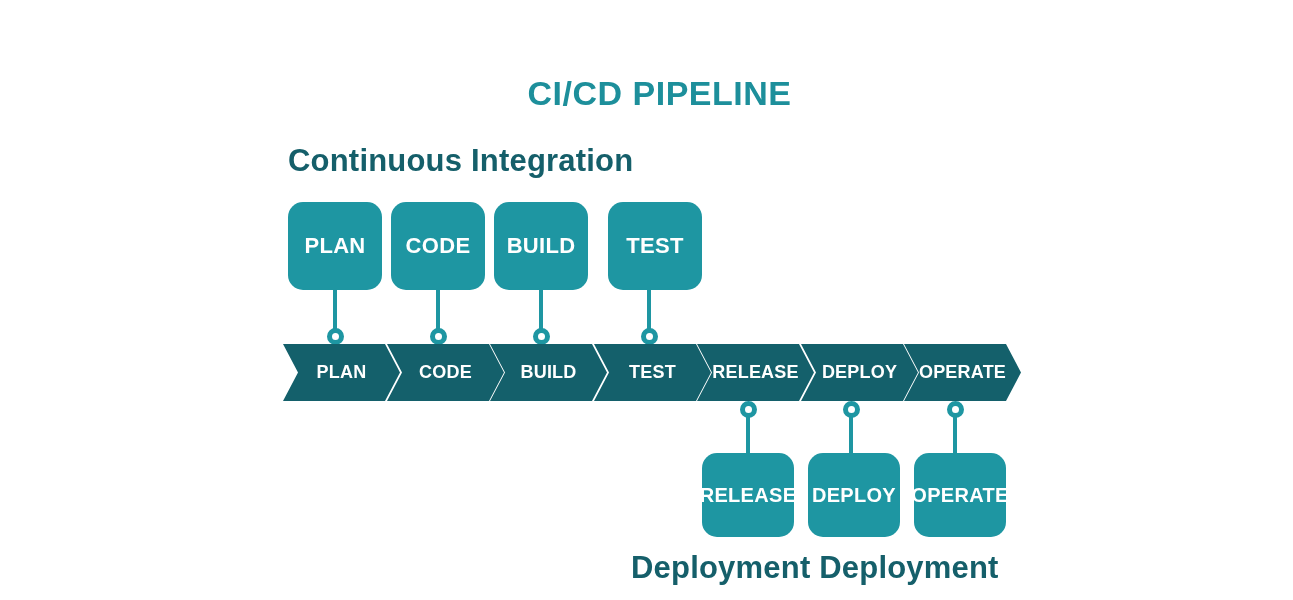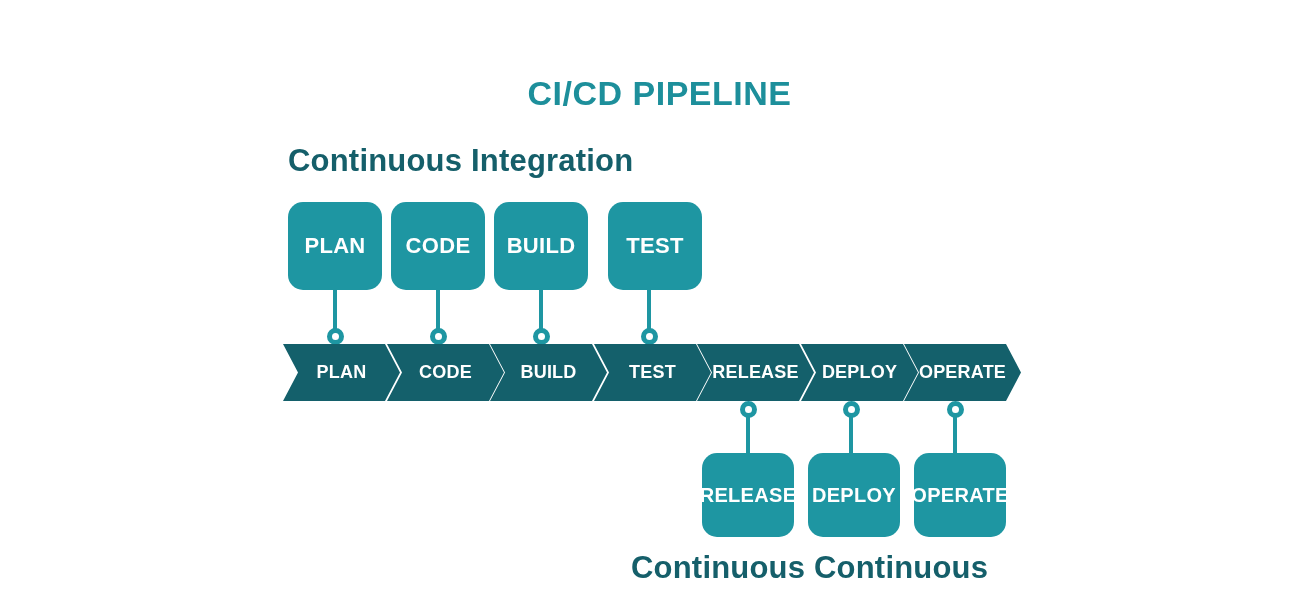--- a/index.html
+++ b/index.html
@@ -84,15 +84,15 @@
   <div class="connector-node" style="left:843px;top:357px"></div>
   <div class="connector-node" style="left:947px;top:357px"></div>
   <div class="connector-line" style="left:746px;top:371px;height:39px"></div>
   <div class="connector-line" style="left:849px;top:371px;height:39px"></div>
   <div class="connector-line" style="left:953px;top:371px;height:39px"></div>
 
   <div class="stage-box bottom" style="left:702px">RELEASE</div>
   <div class="stage-box bottom" style="left:808px">DEPLOY</div>
   <div class="stage-box bottom" style="left:914px">OPERATE</div>
 
-  <div class="section-heading heading-cd">Continuous Continuous</div>
+  <div class="section-heading heading-cd">Deployment Deployment</div>
 
 </div>
 
 </body></html>

